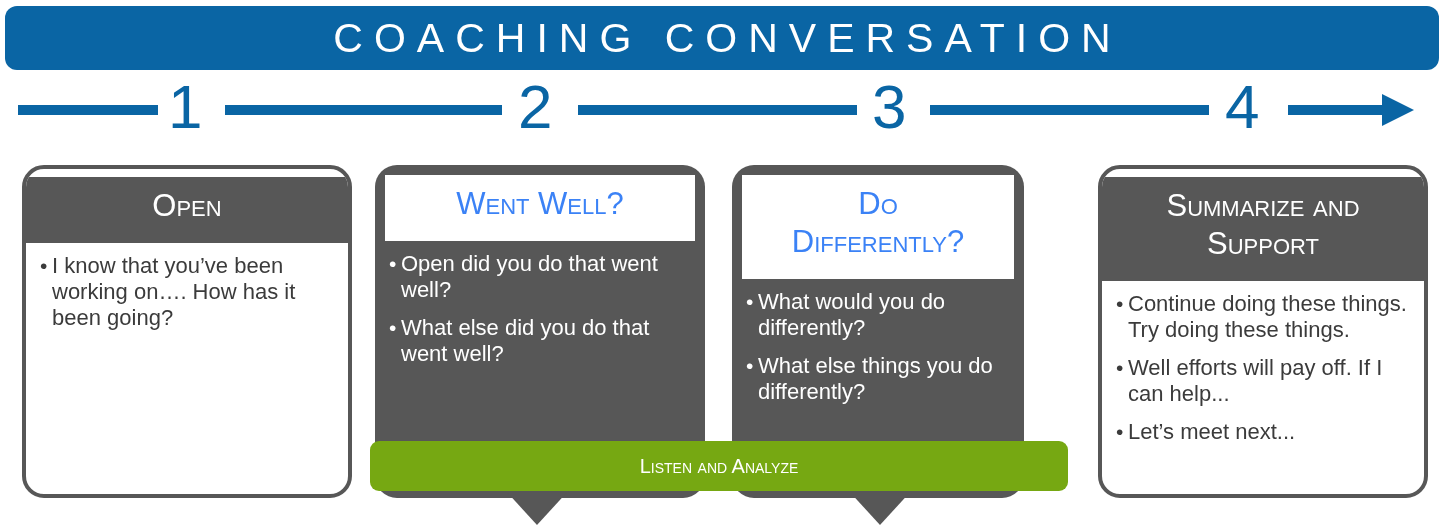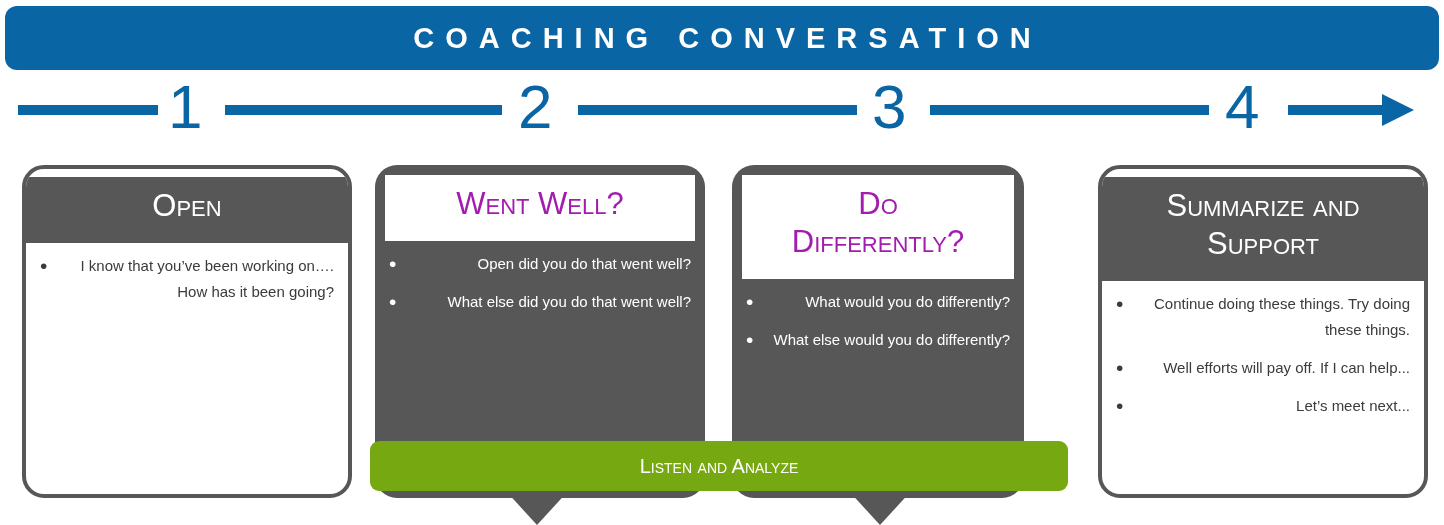--- a/index.html
+++ b/index.html
@@ -23,22 +23,22 @@
     width: 1434px;
     height: 64px;
     background: #0a65a4;
     border-radius: 12px;
     display: flex;
     align-items: center;
     justify-content: center;
   }
   #header-title {
     color: #ffffff;
-    font-size: 29px;
-    font-weight: bold;
+    font-size: 41px;
+    font-weight: normal;
     letter-spacing: 11px;
     text-indent: 11px;
     white-space: nowrap;
     font-family: "Liberation Sans", sans-serif;
     text-align: center;
   }
 
   
   #step-strip {
     position: absolute;
@@ -94,21 +94,21 @@
   }
   .card.light .card-body { color: #3b3b3b; }
 
   
   .card.dark {
     background: #575757;
     border: 0;
   }
   .card.dark .card-title {
     background: #ffffff;
-    color: #a21caf;
+    color: #3b82f6;
     margin-top: 10px;
     margin-left: 10px;
     margin-right: 10px;
   }
   .card.dark .card-body { color: #ffffff; }
 
   .card-title {
     font-size: 31px;
     font-variant: small-caps;
     text-align: center;
@@ -126,23 +126,22 @@
     margin-bottom: 12px;
   }
   .bullet-dot {
     flex: 0 0 auto;
     width: 12px;
     font-size: 21px;
     line-height: 26px;
   }
   .bullet-text {
     flex: 1 1 auto;
-    font-size: 15px;
+    font-size: 22px;
     line-height: 26px;
-    text-align: right;
   }
 
   
   #listen-bar {
     position: absolute;
     left: 370px;
     top: 441px;
     width: 698px;
     height: 50px;
     background: #76a812;
@@ -216,21 +215,21 @@
 
 <div class="card dark" style="left:732px; width:292px;">
   <div class="card-title" style="padding-left:40px; padding-right:40px;">Do Differently?</div>
   <div class="card-body">
     <div class="bullet-item">
       <span class="bullet-dot">•</span>
       <span class="bullet-text">What would you do differently?</span>
     </div>
     <div class="bullet-item">
       <span class="bullet-dot">•</span>
-      <span class="bullet-text">What else would you do differently?</span>
+      <span class="bullet-text">What else things you do differently?</span>
     </div>
   </div>
 </div>
 
 <div class="card light" style="left:1085px; width:330px;margin-left:13px;">
   <div class="card-title" style="padding-left:22px; padding-right:22px;">Summarize and Support</div>
   <div class="card-body">
     <div class="bullet-item">
       <span class="bullet-dot">•</span>
       <span class="bullet-text">Continue doing these things. Try doing these things.</span>

